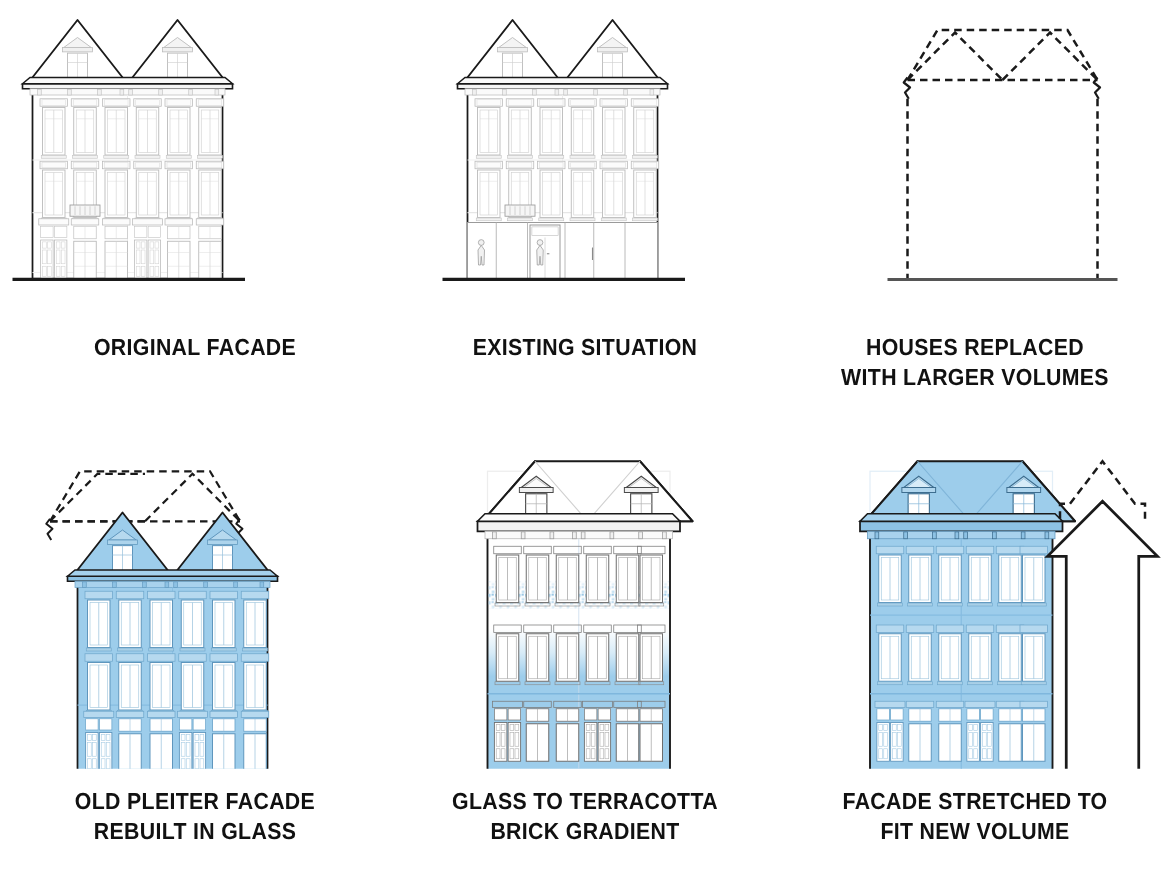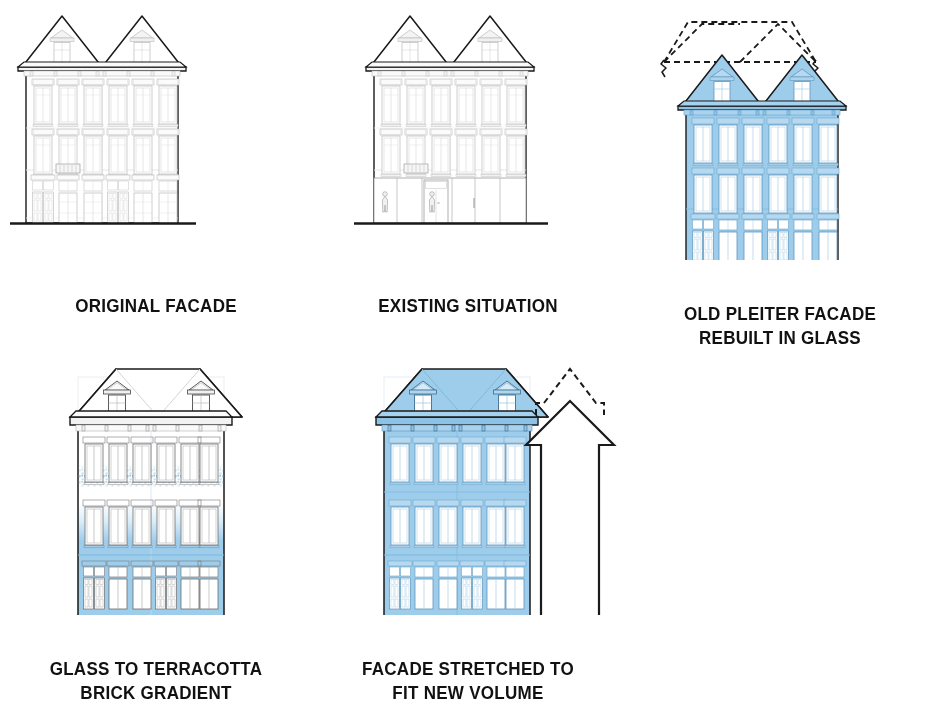--- a/index.html
+++ b/index.html
@@ -20,21 +20,20 @@
     grid-template-columns: 312px 312px 312px;
     grid-template-rows: 355px 356px;
     width: 936px; height: 711px;
   }
   .cell {
     position: relative;
     display: flex;
     flex-direction: column;
     align-items: center;
     justify-content: flex-start;
-    gap: 28px;
   }
   .figure {
     width: 312px;
     height: 250px;
     display: block;
   }
   .row2 .figure { height: 260px; }
   .caption {
     width: 300px;
     text-align: center;
@@ -285,20 +284,45 @@
               <circle cx="0" cy="0" r="2.3"></circle>
               <path d="M0,2.3 L-2.6,6 L-2.2,18 L-0.6,18 L0,11 L0.6,18 L2.2,18 L2.6,6 Z"></path>
             </g>
           </g>
         </g>
         <line x1="42" y1="223.5" x2="236" y2="223.5" stroke="#1a1a1a" stroke-width="2.6"></line>
       </svg>
       <div class="caption">EXISTING SITUATION</div>
     </div>
 
+    <div class="cell row1">
+      <svg class="figure" viewBox="0 0 312 250">
+        <g fill="none" stroke="#1a1a1a" stroke-width="2" stroke-dasharray="6 4" stroke-linejoin="miter">
+
+          <path d="M102,64 L126,24 L186,24 L206,24 L230,24 L254,64"></path>
+          <line x1="102" y1="64" x2="254" y2="64"></line>
+
+          <path d="M102,64 L140,26 L178,64"></path>
+          <path d="M178,64 L216,26 L254,64"></path>
+        </g>
+
+        <g fill="none" stroke="#1a1a1a" stroke-width="1.8" stroke-linejoin="round">
+          <path d="M102,62 L99,66 L104,70 L100,74 L103,79"></path>
+          <path d="M254,62 L251,66 L256,70 L252,74 L255,79"></path>
+        </g>
+
+        <g fill="none" stroke="#1a1a1a" stroke-width="2" stroke-dasharray="6 4">
+          <line x1="102" y1="79" x2="102" y2="223"></line>
+          <line x1="254" y1="79" x2="254" y2="223"></line>
+        </g>
+        <line x1="86" y1="223.5" x2="270" y2="223.5" stroke="#555555" stroke-width="2.4"></line>
+      </svg>
+      <div class="caption">HOUSES REPLACED
+WITH LARGER VOLUMES</div>
+    </div>
 
     <div class="cell row2">
       <svg class="figure" viewBox="0 0 312 260">
         <defs>
           <g id="win-tall-b">
             <rect x="0" y="0" width="22" height="6" fill="#b6d9ef" stroke="#6fa7cc" stroke-width="0.6"></rect>
             <rect x="2" y="7" width="18" height="38" fill="#ffffff" stroke="#5f96bd" stroke-width="0.8"></rect>
             <rect x="4" y="9" width="14" height="34" fill="#ffffff" stroke="#9dc4dd" stroke-width="0.5"></rect>
             <line x1="11" y1="9" x2="11" y2="43" stroke="#9dc4dd" stroke-width="0.6"></line>
             <rect x="1" y="45.4" width="20" height="2.4" fill="#a8cfe7" stroke="#6fa7cc" stroke-width="0.5"></rect>

